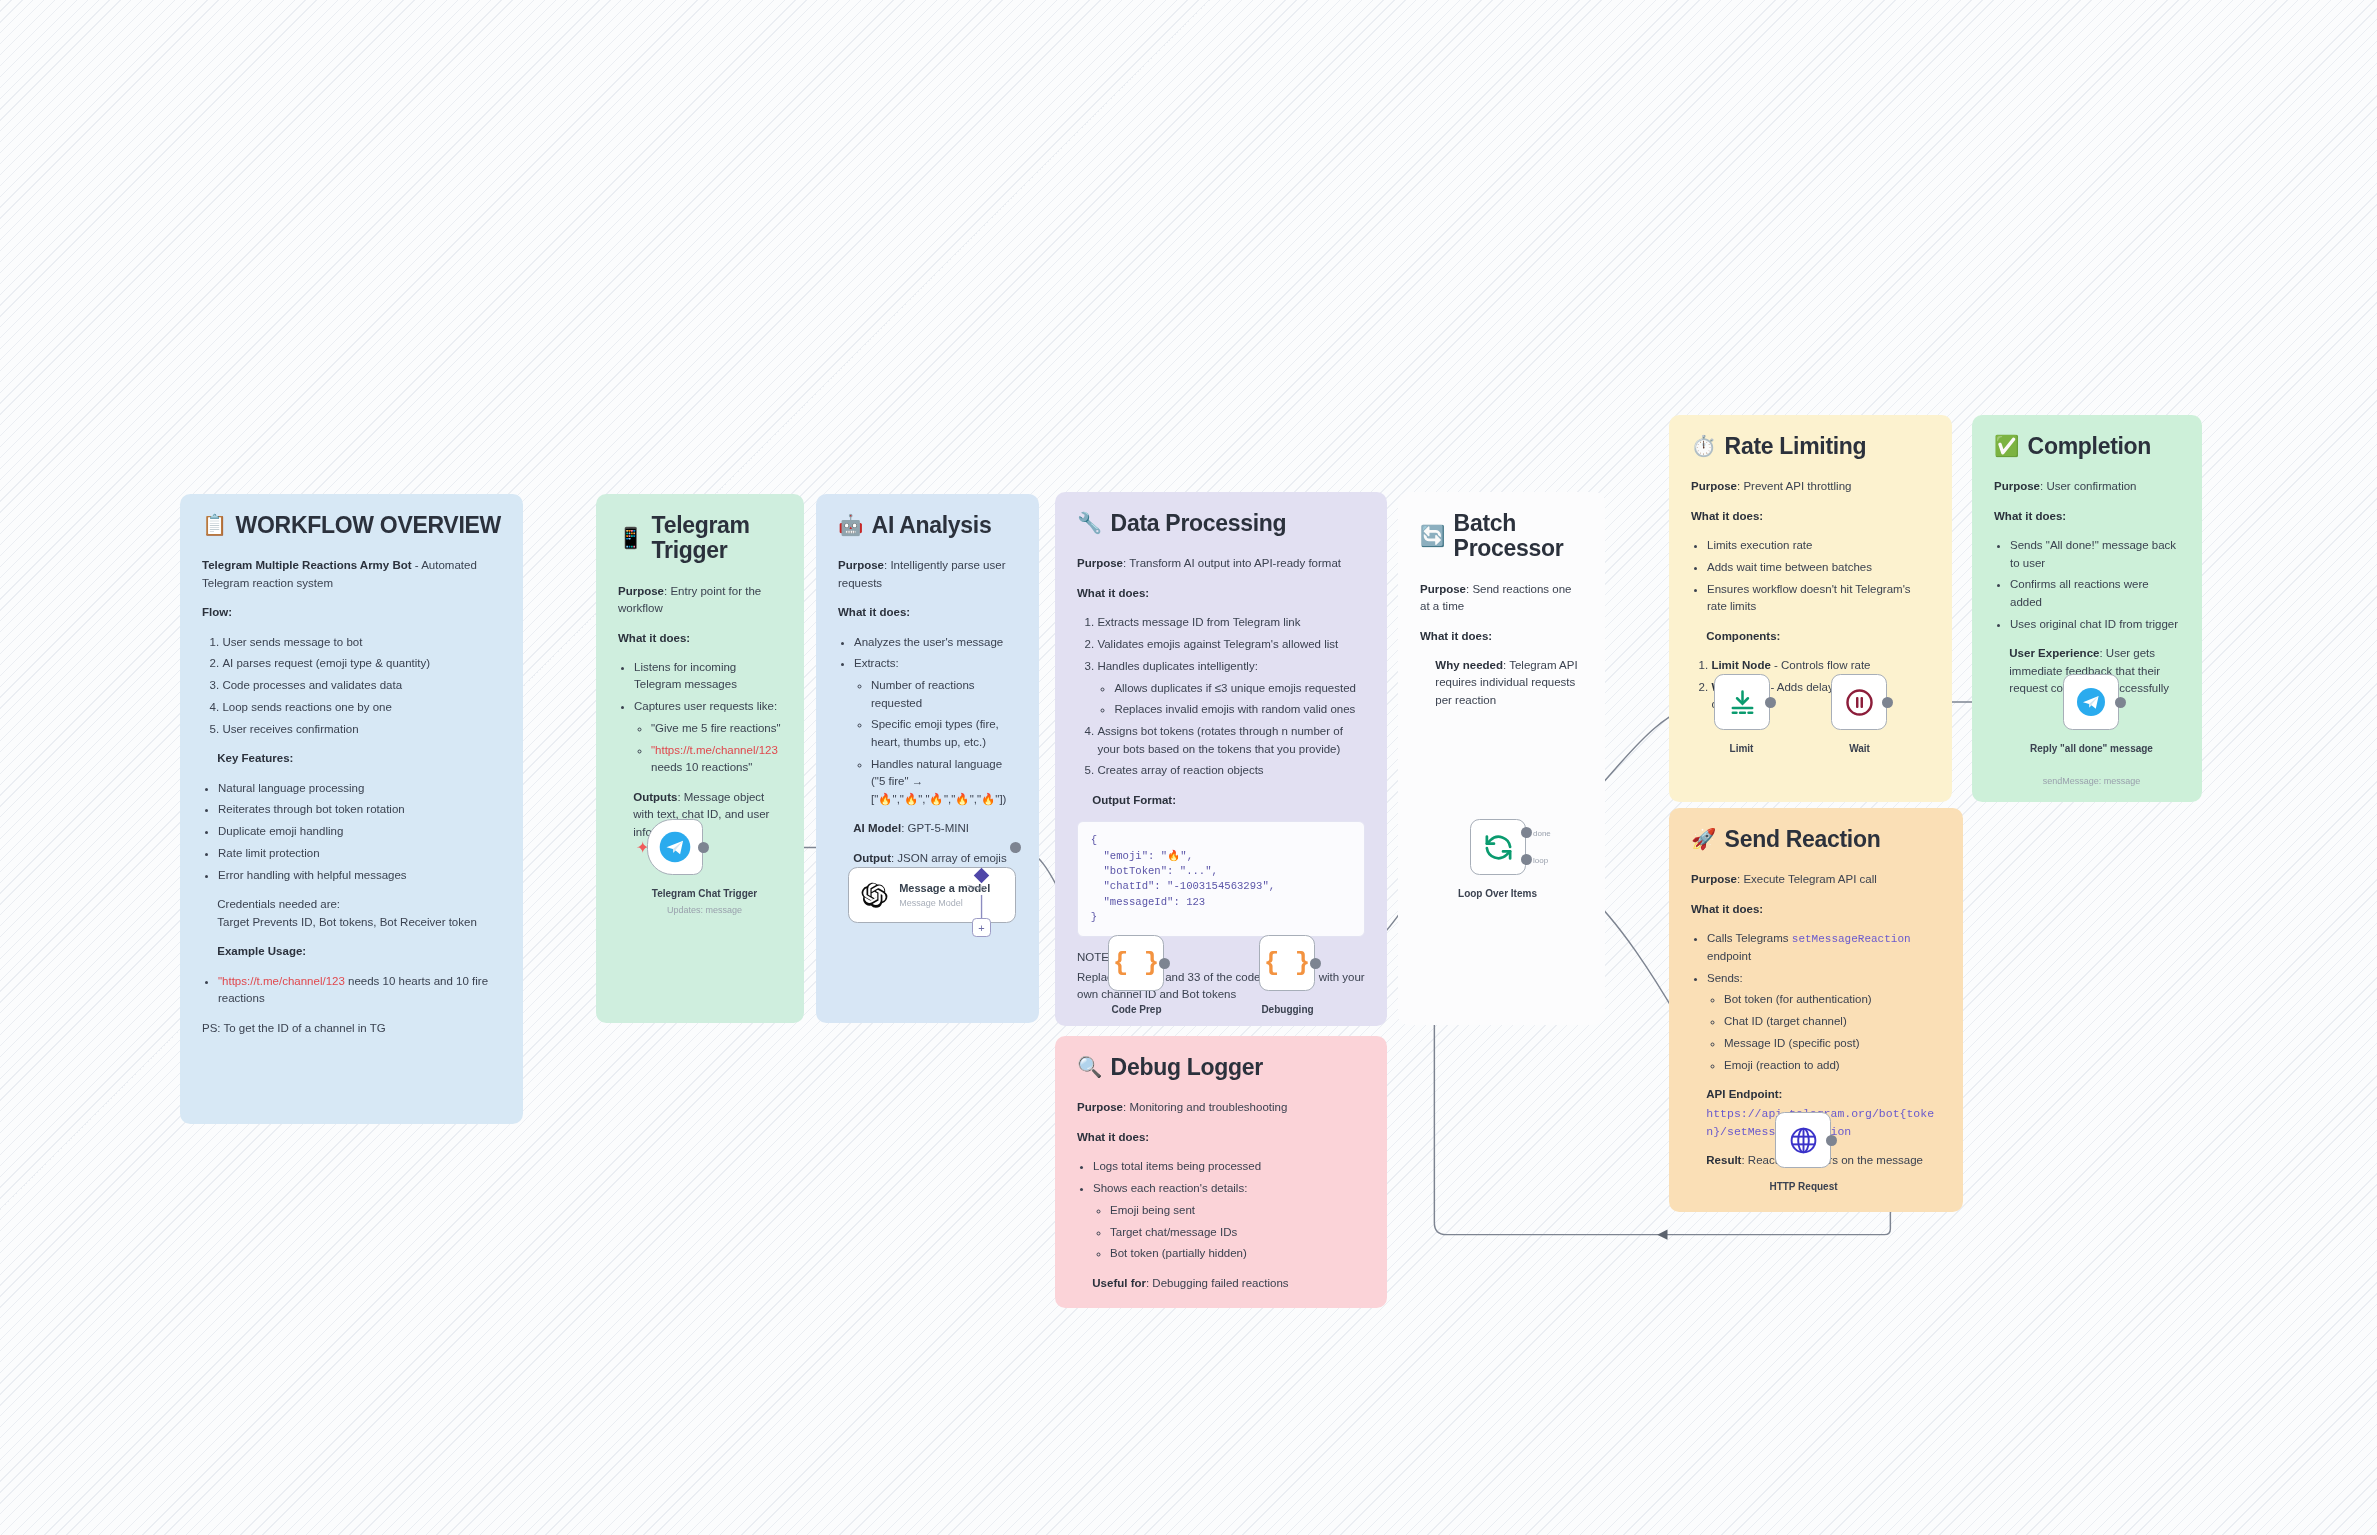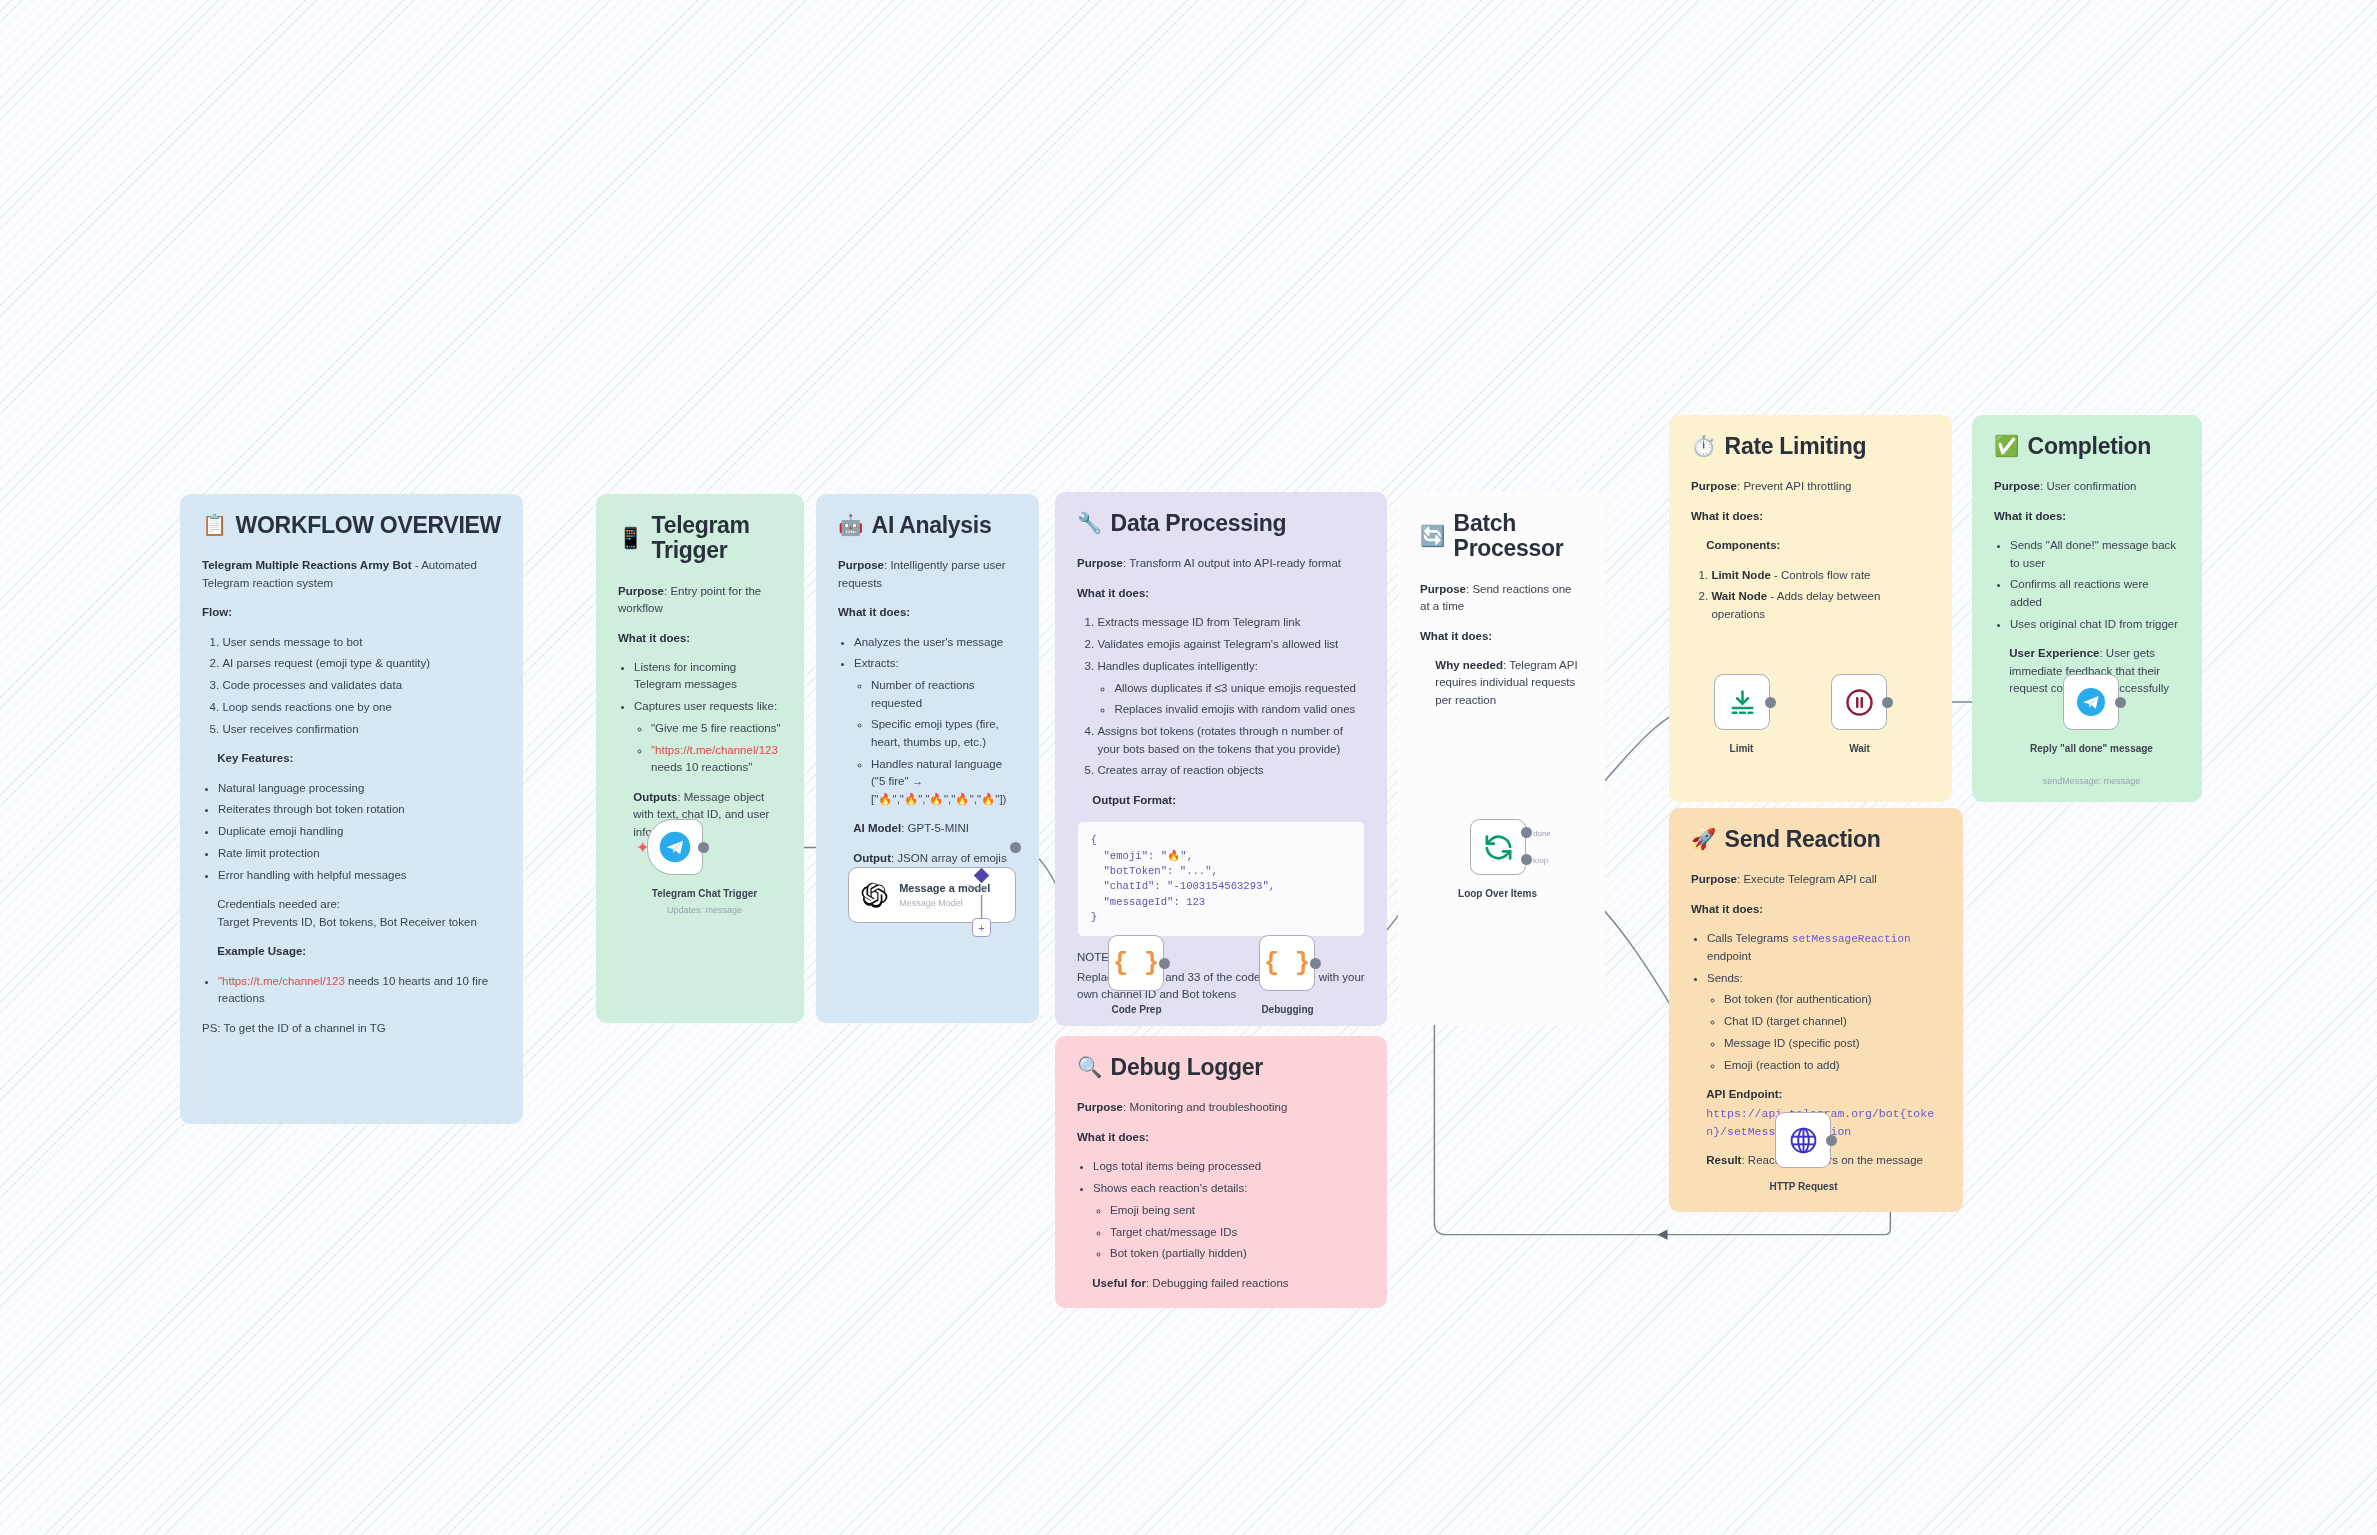--- a/index.html
+++ b/index.html
@@ -245,20 +245,25 @@
     <p class="ind"><b>Why needed</b><span>: Telegram API requires individual requests per reaction</span></p>
   </div>
 
   <div class="note n-rate">
     <div class="note-title">
       <span class="emo">⏱️</span>
       <span>Rate Limiting</span>
     </div>
     <p><b>Purpose</b><span>: Prevent API throttling</span></p>
     <p><b>What it does:</b></p>
+    <ul>
+      <li>Limits execution rate</li>
+      <li>Adds wait time between batches</li>
+      <li>Ensures workflow doesn't hit Telegram's rate limits</li>
+    </ul>
     <p class="ind"><b>Components:</b></p>
     <ol>
       <li>
         <b>Limit Node</b><span> - Controls flow rate</span>
       </li>
       <li>
         <b>Wait Node</b><span> - Adds delay between operations</span>
       </li>
     </ol>
   </div>

